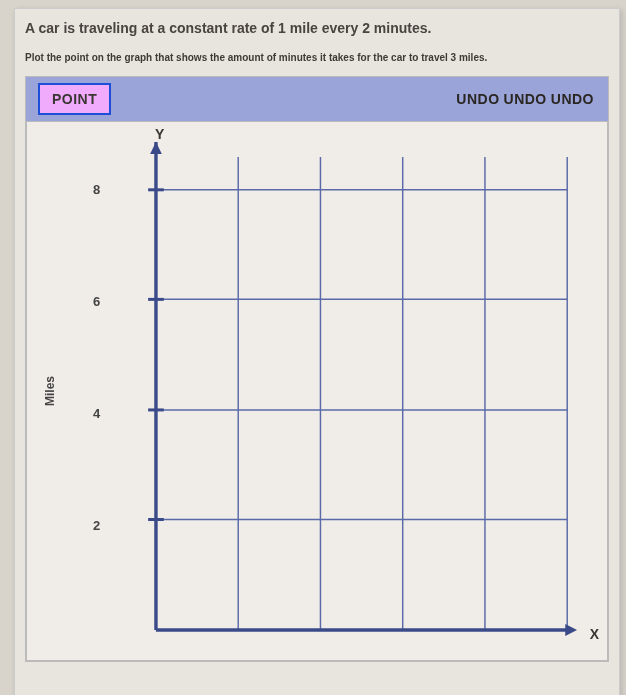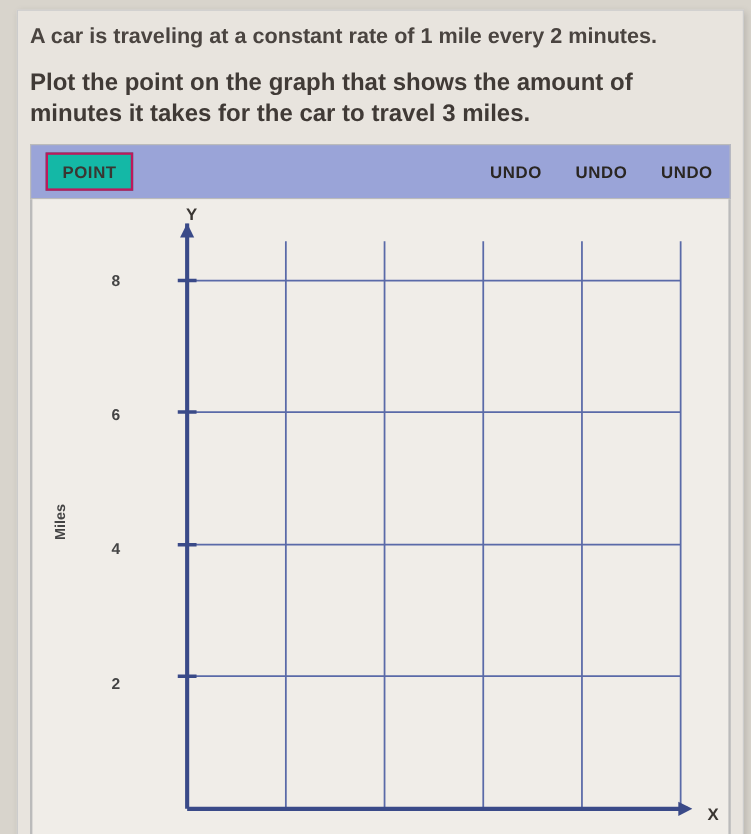--- a/index.html
+++ b/index.html
@@ -14,45 +14,45 @@
     .page {
       background: #e8e4de;
       margin: 8px 6px 0 14px;
       padding: 10px 10px 0 10px;
       min-height: 690px;
       border: 1px solid #ccc;
       box-shadow: 2px 2px 6px rgba(0,0,0,0.15);
     }
     .problem-text {
       color: #4a4440;
-      font-size: 18px;
+      font-size: 14px;
       font-weight: 600;
       margin-bottom: 14px;
       line-height: 1.3;
     }
     .instruction-text {
       color: #403a36;
-      font-size: 20px;
+      font-size: 10px;
       font-weight: 600;
       margin-bottom: 12px;
       line-height: 1.3;
     }
     .toolbar {
       display: flex;
       align-items: center;
       justify-content: space-between;
       background: #9aa4d8;
       padding: 6px 12px;
       border: 1px solid #bbb;
     }
     .toolbar-left { display: flex; }
-    .toolbar-right { display: flex; gap: 24px; }
+    .toolbar-right { display: flex; }
     .point-box {
-      border: 2px solid #be185d;
-      background: #14b8a6;
+      border: 2px solid #1d4ed8;
+      background: #f0abfc;
       padding: 6px 12px;
       color: #3a3632;
       font-weight: 700;
       font-size: 14px;
       letter-spacing: 0.5px;
     }
     .tool-btn {
       color: #2a2622;
       font-weight: 700;
       font-size: 14px;

